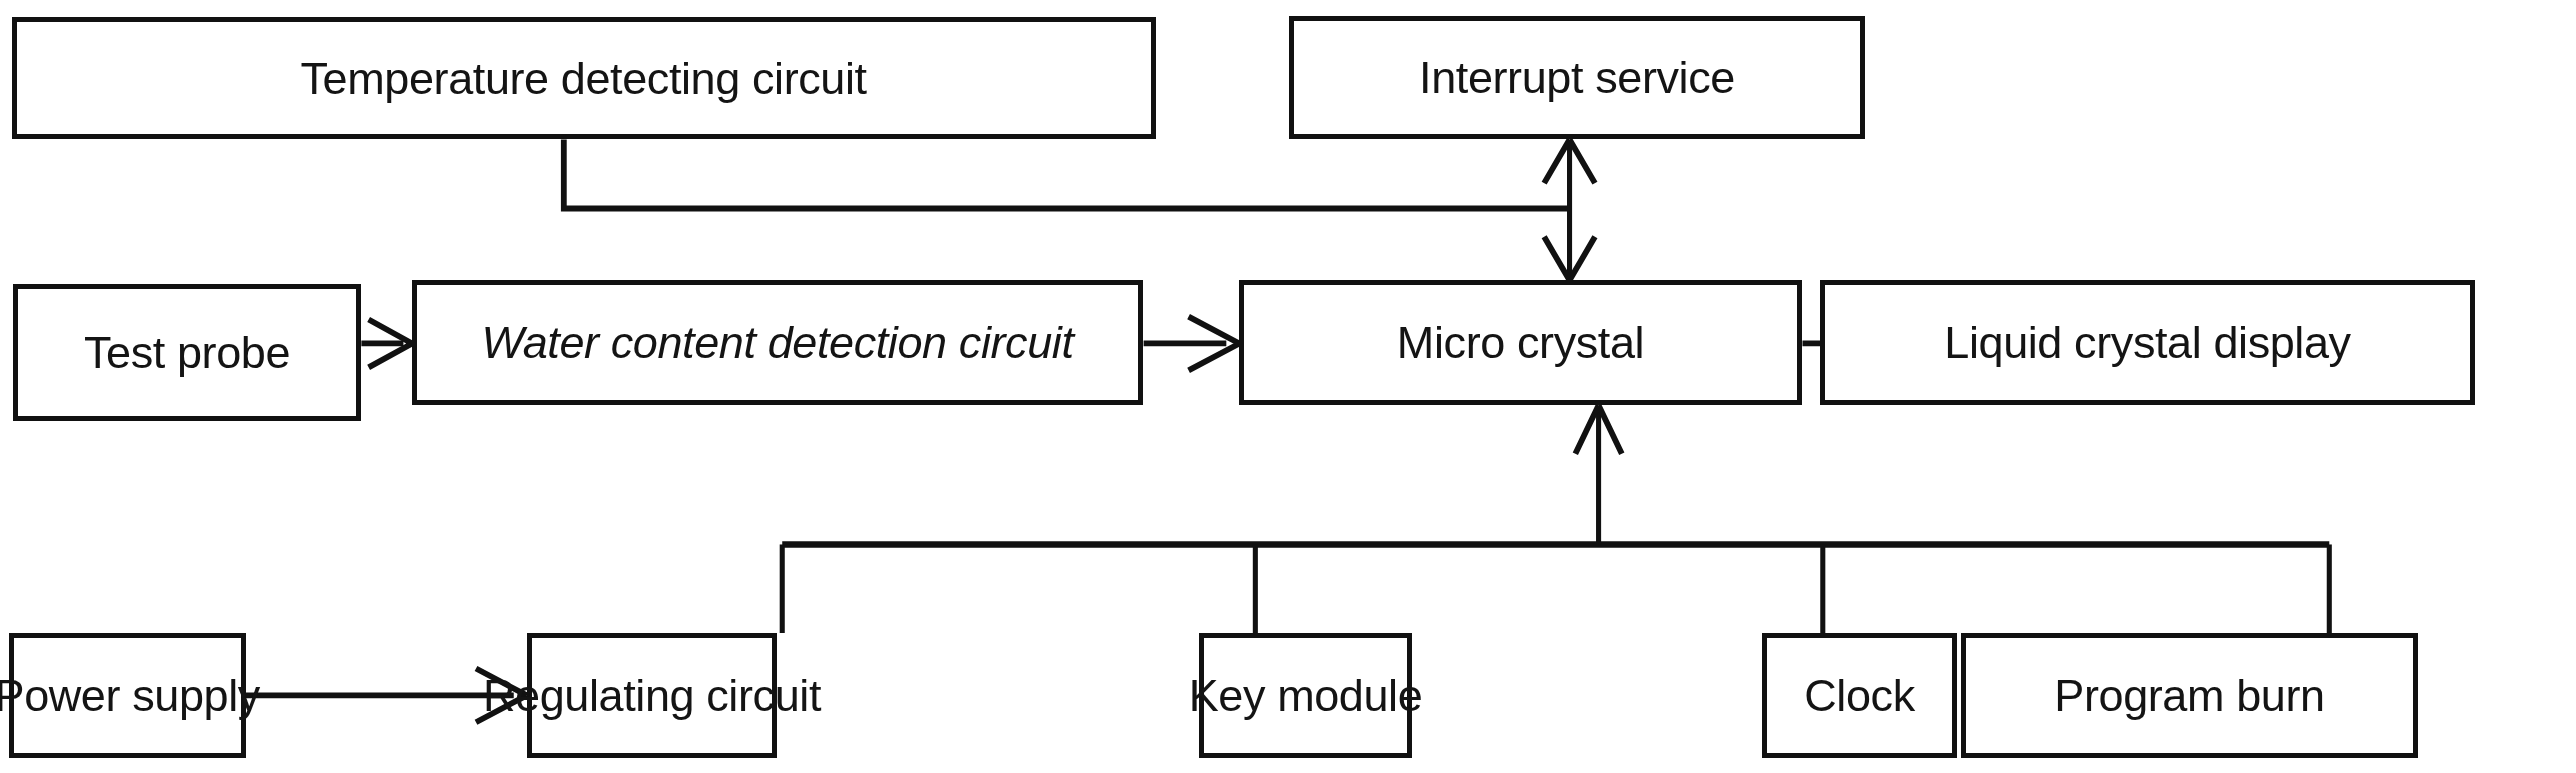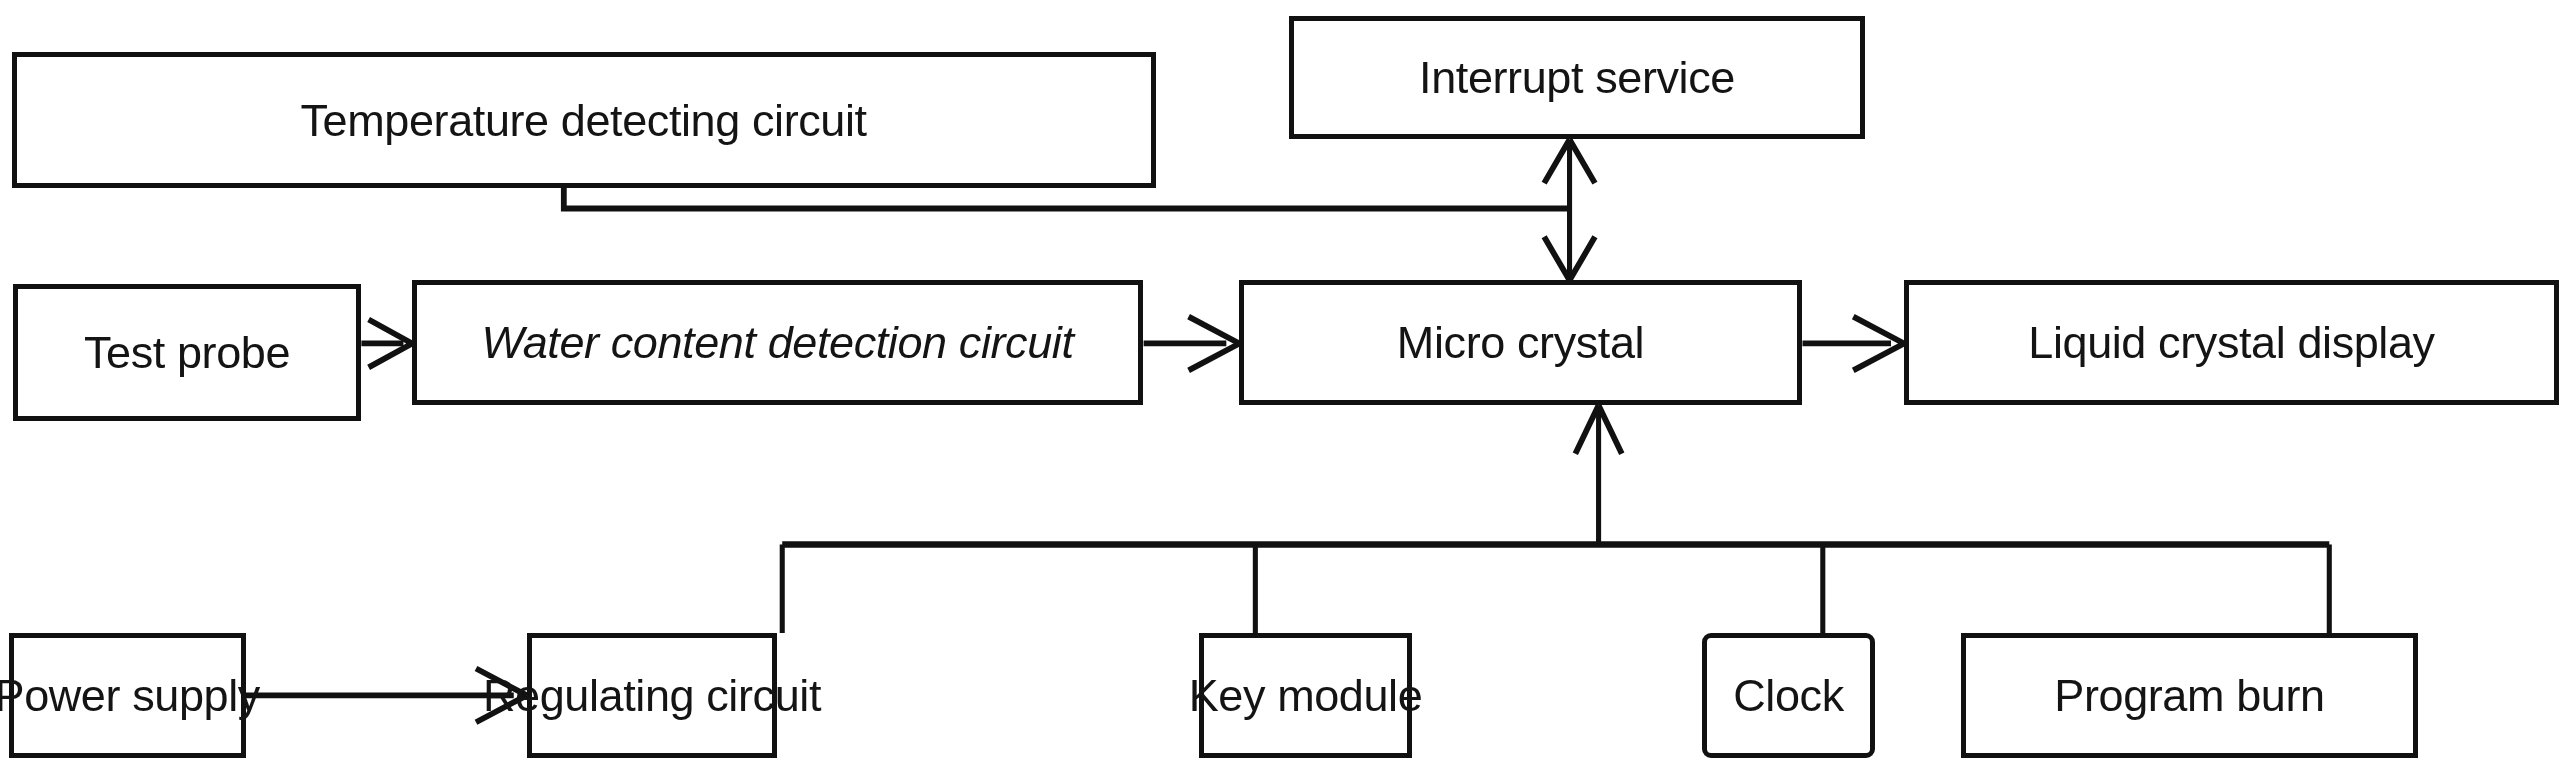--- a/index.html
+++ b/index.html
@@ -89,57 +89,57 @@
       <line x1="2512" y1="750" x2="2512" y2="872" stroke="#111111" stroke-width="7"></line>
       <line x1="3210" y1="750" x2="3210" y2="872" stroke="#111111" stroke-width="7"></line>
     </g>
 
     <g>
       <line x1="2203" y1="750" x2="2203" y2="566" stroke="#111111" stroke-width="7"></line>
       <path d="M 2203 558 L 2171 625 M 2203 558 L 2235 625" fill="none" stroke="#111111" stroke-width="8" stroke-linecap="butt"></path>
     </g>
   </svg>
 
-  <div class="node" style="left:11.6px; top:17.4px; width:1144px; height:136px;margin-top:35px;">
+  <div class="node" style="left:11.6px; top:17.4px; width:1144px; height:122px;">
     <span class="node-label">Temperature detecting circuit</span>
   </div>
 
   <div class="node" style="left:1289px; top:16px; width:576px; height:123px;">
     <span class="node-label">Interrupt service</span>
   </div>
 
   <div class="node" style="left:13px; top:284px; width:348px; height:137px;">
     <span class="node-label">Test probe</span>
   </div>
 
   <div class="node" style="left:412px; top:280px; width:731px; height:125px;font-style:italic;">
     <span class="node-label">Water content detection circuit</span>
   </div>
 
   <div class="node" style="left:1239px; top:280px; width:563px; height:125px;">
     <span class="node-label">Micro crystal</span>
   </div>
 
-  <div class="node" style="left:1904px; top:280px; width:655px; height:125px;">
+  <div class="node" style="left:1820px; top:280px; width:655px; height:125px;">
     <span class="node-label">Liquid crystal display</span>
   </div>
 
   <div class="node" style="left:8.7px; top:633px; width:237px; height:125px;text-align:center;">
     <span class="node-label">Power supply</span>
   </div>
 
   <div class="node" style="left:527px; top:633px; width:250px; height:125px;">
     <span class="node-label">Regulating circuit</span>
   </div>
 
   <div class="node" style="left:1151px; top:633px; width:213px; height:125px;margin-left:48px;">
     <span class="node-label">Key module</span>
   </div>
 
-  <div class="node" style="left:1702px; top:633px; width:173px; height:125px;border-radius:9px;">
+  <div class="node" style="left:1762px; top:633px; width:195px; height:125px;">
     <span class="node-label">Clock</span>
   </div>
 
   <div class="node" style="left:1961px; top:633px; width:457px; height:125px;">
     <span class="node-label">Program burn</span>
   </div>
 
 </div>
 
 

